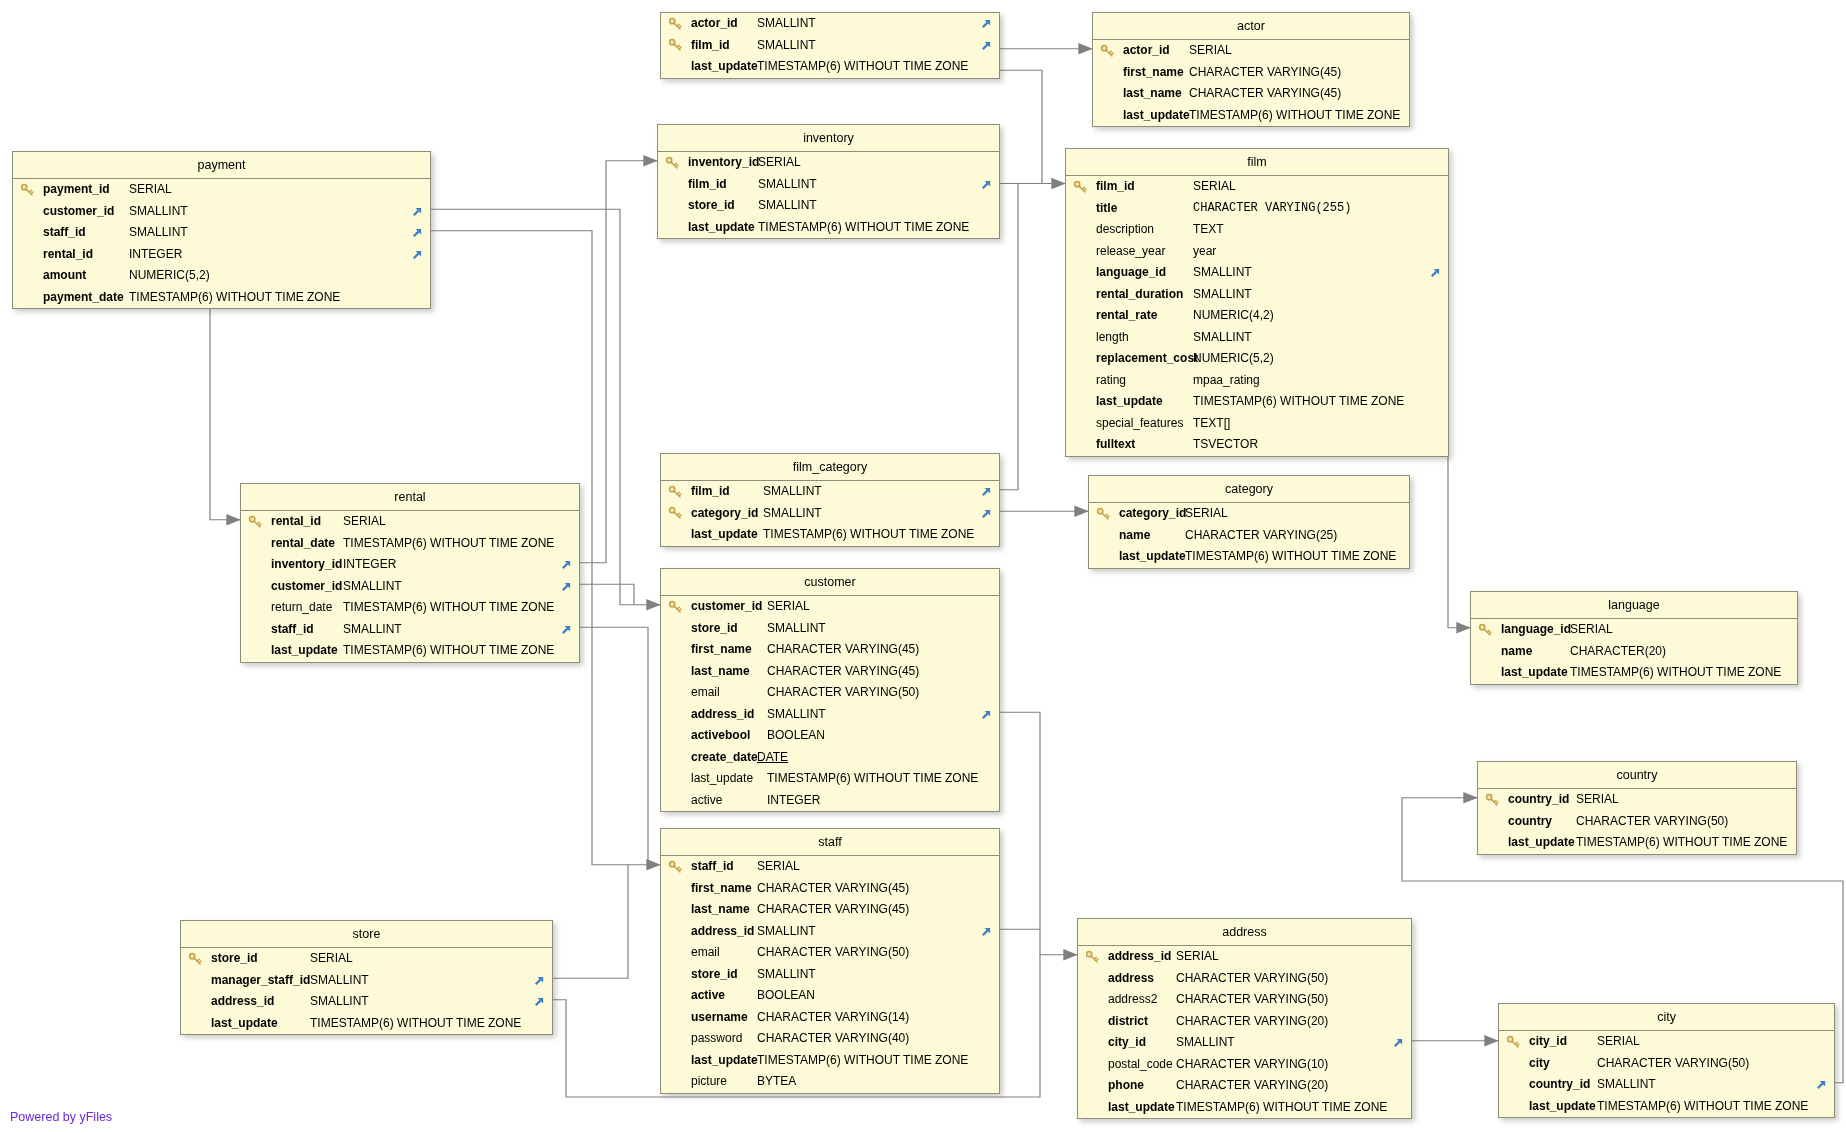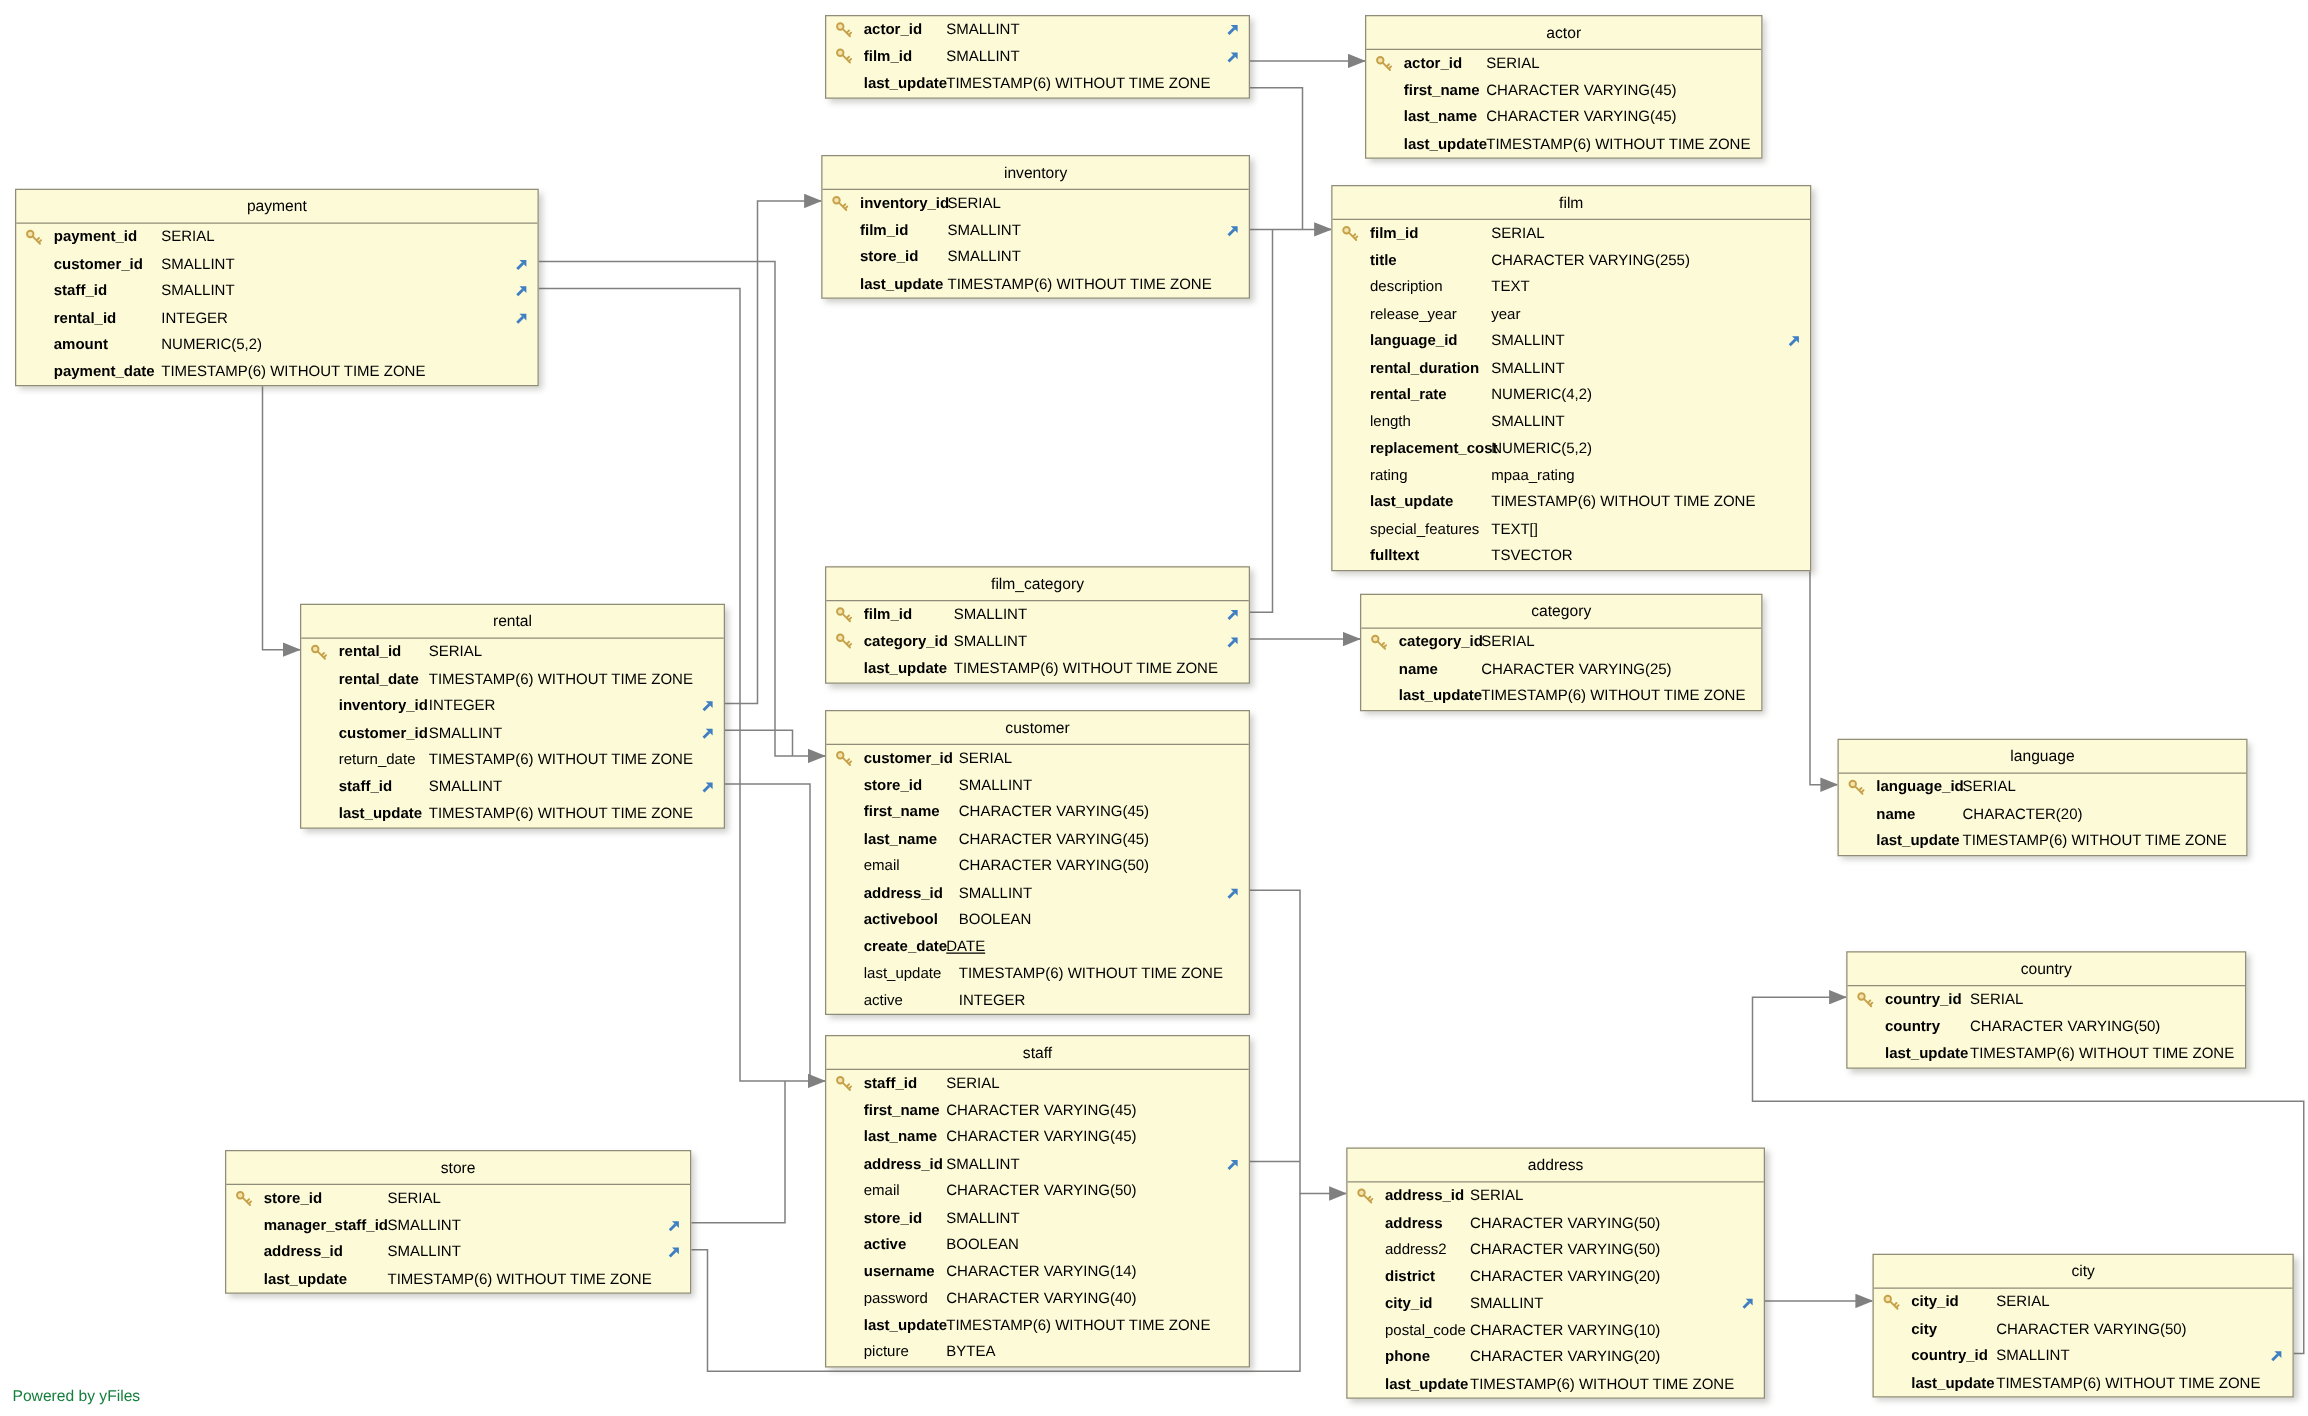--- a/index.html
+++ b/index.html
@@ -38,21 +38,21 @@
   }
   .key{position:absolute;left:7px;top:3.5px;width:14px;height:14px;}
   .key svg{display:block;width:14px;height:14px;}
   .fname{position:absolute;left:30px;top:0;font-weight:bold;}
   .fname.nullable{font-weight:normal;}
   .ftype{position:absolute;top:0;font-weight:normal;}
   .fk{position:absolute;right:6px;top:4px;width:13px;height:13px;}
   .fk svg{display:block;width:13px;height:13px;}
   #powered-by{
     position:absolute;left:10px;top:1110px;
-    font-size:12.5px;color:#15803d;z-index:2;
+    font-size:12.5px;color:#6d28d9;z-index:2;
   }
 </style>
 </head>
 <body>
 
 <svg id="edges-layer" viewBox="0 0 1846 1133" xmlns="http://www.w3.org/2000/svg">
   <defs>
     <marker id="arrowhead" viewBox="0 0 10 8" refX="9.5" refY="4" markerWidth="12" markerHeight="9.6" orient="auto">
       <path d="M0,0 L10,4 L0,8 z" fill="#808080"></path>
     </marker>
@@ -264,21 +264,21 @@
         <path d="M6.1 6.1 L12 12 M9.3 9.3 L11.2 7.4 M11 11 L12.9 9.1" stroke="#C7A14A" stroke-width="1.5" fill="none" stroke-linecap="round"></path>
       </svg>
     </span>
     <span class="fname" style="width: 97px;">film_id</span>
     <span class="ftype" style="left: 127px;">SERIAL</span>
 
   </div>
         <div class="t-row">
 
     <span class="fname" style="width: 97px;">title</span>
-    <span class="ftype" style="left: 127px;">CHARACTER VARYING(255)</span>
+    <span class="ftype" style="left: 127px; font-family: Liberation Mono, monospace;">CHARACTER VARYING(255)</span>
 
   </div>
         <div class="t-row">
 
     <span class="fname nullable" style="width: 97px;">description</span>
     <span class="ftype" style="left: 127px;">TEXT</span>
 
   </div>
         <div class="t-row">
 

